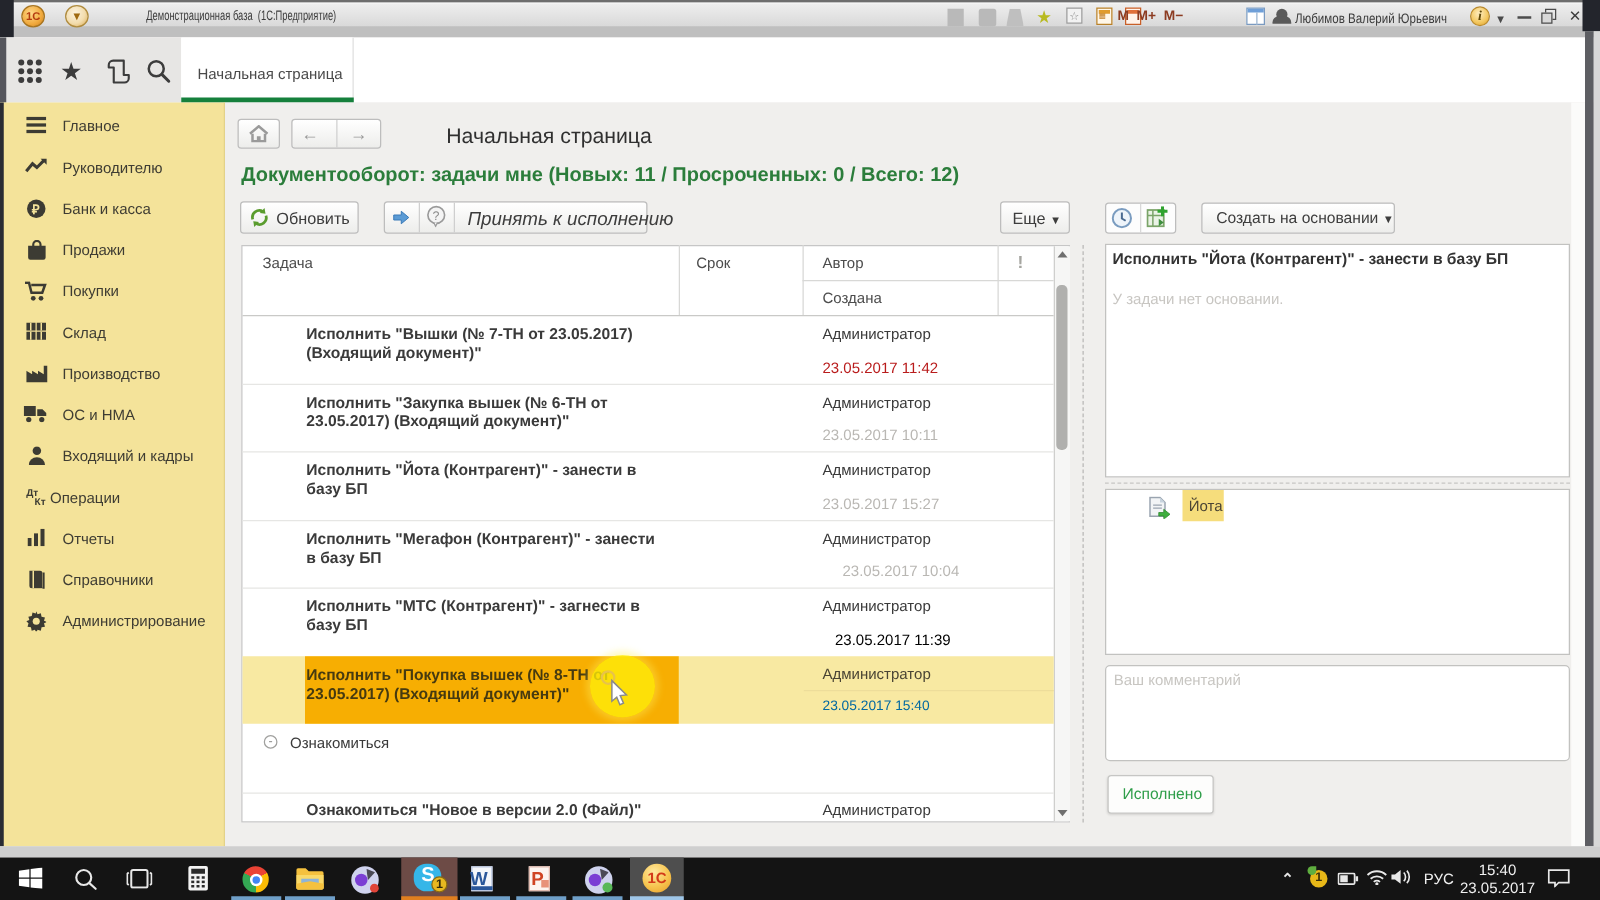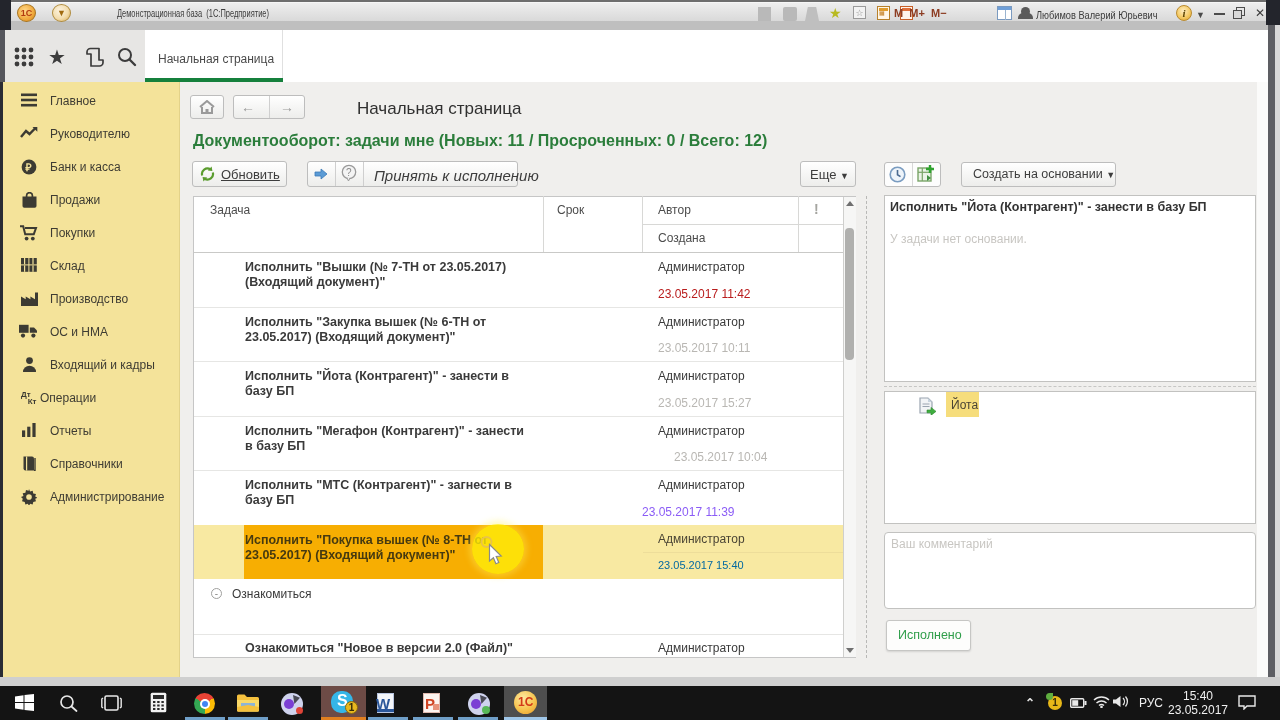--- a/index.html
+++ b/index.html
@@ -182,21 +182,21 @@
 
 <div class="abs" style="left:193px;top:132px;font-size:16px;font-weight:bold;color:#2b7d3b;">Документооборот: задачи мне (Новых: 11 / Просроченных: 0 / Всего: 12)</div>
 
 <div class="btn" style="left:192px;top:161px;width:95px;height:26px;"></div>
 <svg class="abs" style="left:199px;top:166px;" width="17" height="16" viewBox="0 0 17 16">
  <path d="M3.2 9.5 a5.5 5.5 0 0 1 8.2 -6.2" fill="none" stroke="#5a9c2e" stroke-width="2.2"></path>
  <path d="M12.6 0.4 l0.8 4.6 -4.6 -0.6 z" fill="#5a9c2e"></path>
  <path d="M13.8 6.5 a5.5 5.5 0 0 1 -8.2 6.2" fill="none" stroke="#5a9c2e" stroke-width="2.2"></path>
  <path d="M4.4 15.6 l-0.8 -4.6 4.6 0.6 z" fill="#5a9c2e"></path>
 </svg>
-<div class="abs" style="left:221px;top:167px;font-size:13px;color:#3d3d3d;text-decoration:underline;">Обновить</div>
+<div class="abs" style="left:221px;top:167px;font-size:13px;color:#3d3d3d;">Обновить</div>
 <div class="btn" style="left:307px;top:161px;width:211px;height:26px;"></div>
 <div class="abs" style="left:335px;top:162px;width:1px;height:24px;background:#cfcfcf;"></div>
 <div class="abs" style="left:363px;top:162px;width:1px;height:24px;background:#cfcfcf;"></div>
 <svg class="abs" style="left:313px;top:166px;" width="16" height="16" viewBox="0 0 16 16">
  <path d="M2 6 h6 V3 l6 5 -6 5 v-3 H2 z" fill="#5b9bd5" stroke="#3a7ab8" stroke-width="0.8"></path>
 </svg>
 <svg class="abs" style="left:340px;top:164px;" width="18" height="18" viewBox="0 0 18 18">
  <circle cx="9" cy="8" r="6.7" fill="#f4f4f4" stroke="#9a9a9a" stroke-width="1.3"></circle>
  <path d="M7 14 l1.5 3 1.5 -3" fill="#f4f4f4" stroke="#9a9a9a" stroke-width="1"></path>
  <text x="6" y="12" font-size="10" fill="#8a8a8a" font-family="Liberation Sans">?</text>
@@ -236,21 +236,21 @@
 <div class="abs" style="left:658px;top:315px;font-size:12px;color:#3a3a3a;">Администратор</div>
 <div class="abs" style="left:658px;top:341px;font-size:12px;color:#b9b7b3;">23.05.2017 10:11</div>
 <div class="abs" style="left:245px;top:369px;width:282px;font-size:12.5px;font-weight:bold;color:#3a3a3a;line-height:15px;">Исполнить "Йота (Контрагент)" - занести в базу БП</div>
 <div class="abs" style="left:658px;top:369px;font-size:12px;color:#3a3a3a;">Администратор</div>
 <div class="abs" style="left:658px;top:396px;font-size:12px;color:#b9b7b3;">23.05.2017 15:27</div>
 <div class="abs" style="left:245px;top:424px;width:282px;font-size:12.5px;font-weight:bold;color:#3a3a3a;line-height:15px;">Исполнить "Мегафон (Контрагент)" - занести в базу БП</div>
 <div class="abs" style="left:658px;top:424px;font-size:12px;color:#3a3a3a;">Администратор</div>
 <div class="abs" style="left:674px;top:450px;font-size:12px;color:#b9b7b3;">23.05.2017 10:04</div>
 <div class="abs" style="left:245px;top:478px;width:282px;font-size:12.5px;font-weight:bold;color:#3a3a3a;line-height:15px;">Исполнить "МТС (Контрагент)" - загнести в базу БП</div>
 <div class="abs" style="left:658px;top:478px;font-size:12px;color:#3a3a3a;">Администратор</div>
-<div class="abs" style="left:642px;top:505px;font-size:12px;color:#8b5cf6;">23.05.2017 11:39</div>
+<div class="abs" style="left:668px;top:505px;font-size:12px;color:#000000;">23.05.2017 11:39</div>
 
 <div class="abs" style="left:194px;top:525px;width:649px;height:54px;background:#f8e9a2;"></div>
 <div class="abs" style="left:244px;top:525px;width:299px;height:54px;background:#f7ae02;"></div>
 <div class="abs" style="left:643px;top:552px;width:200px;height:1px;background:#eddd9a;"></div>
 <div class="abs" style="left:245px;top:533px;width:282px;font-size:12.5px;font-weight:bold;color:#463a10;line-height:15px;">Исполнить "Покупка вышек (№ 8-ТН от 23.05.2017) (Входящий документ)"</div>
 <div class="abs" style="left:658px;top:532px;font-size:12px;color:#4a4434;">Администратор</div>
 <div class="abs" style="left:658px;top:559px;font-size:11px;color:#0369a1;">23.05.2017 15:40</div>
 
 <div class="abs" style="left:472px;top:524px;width:52px;height:50px;border-radius:50%;background:rgba(255,238,10,0.78);box-shadow:0 0 6px 3px rgba(255,240,90,0.4);"></div>
 <svg class="abs" style="left:478px;top:535px;" width="30" height="32" viewBox="0 0 30 32">

